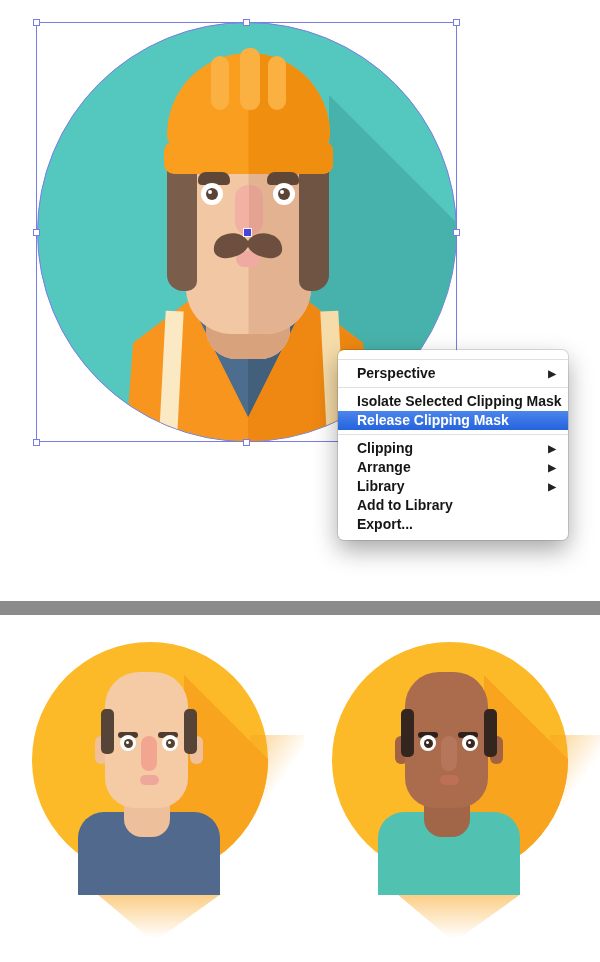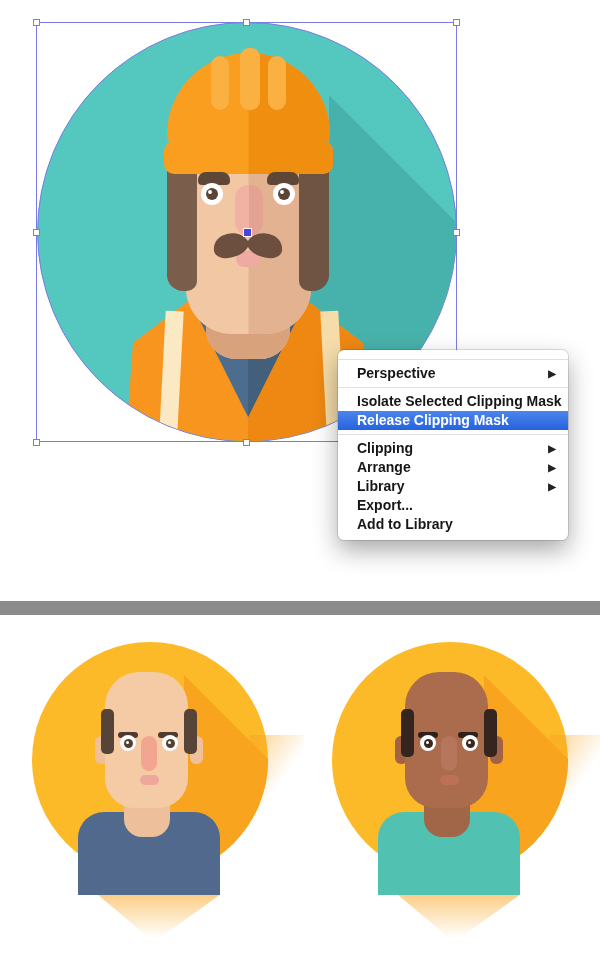--- a/index.html
+++ b/index.html
@@ -251,24 +251,24 @@
       </div>
     <div class="mi">
       <span>Arrange</span>
       <span class="arr">▶</span>
       </div>
     <div class="mi">
       <span>Library</span>
       <span class="arr">▶</span>
       </div>
     <div class="mi">
+      <span>Add to Library</span>
+      </div>
+    <div class="mi">
       <span>Export...</span>
-      </div>
-    <div class="mi">
-      <span>Add to Library</span>
       </div>
   </div>
 
   <div class="divider"></div>
 
   <div class="av-l">
     <div class="yc left">
       <div class="ys"></div>
     </div>
     <div class="fade-r" style="left:250px;"></div>

